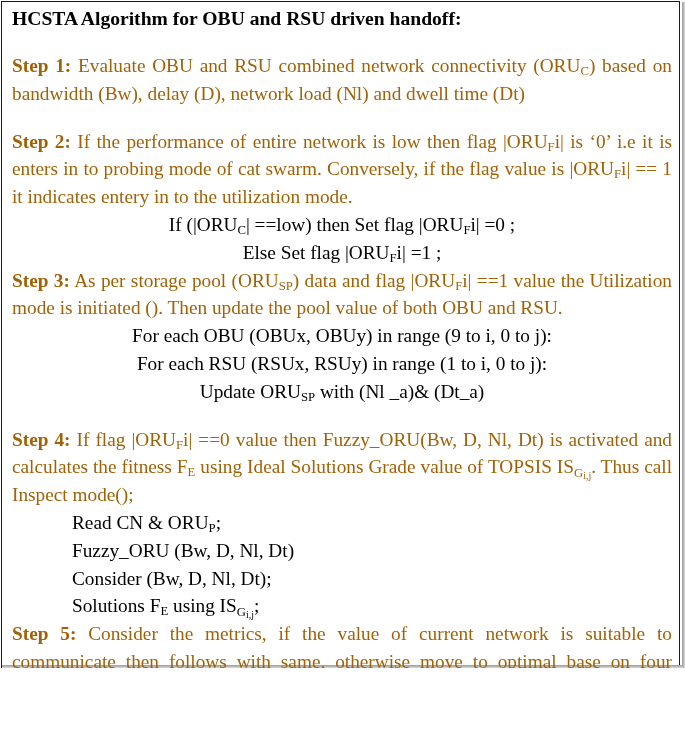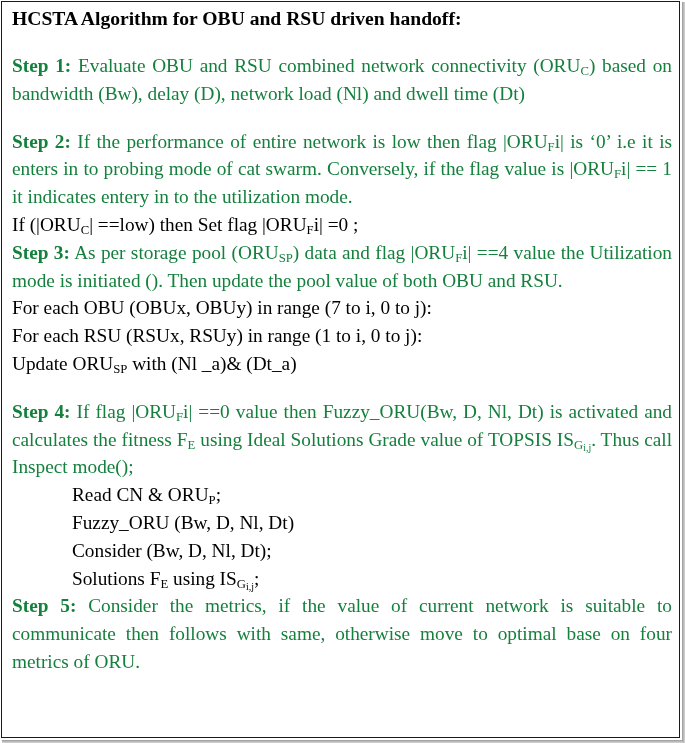--- a/index.html
+++ b/index.html
@@ -3,21 +3,21 @@
 <meta charset="utf-8">
 <style>
   html, body {
     margin: 0;
     padding: 0;
     background: #ffffff;
   }
   #figure {
     position: relative;
     width: 685px;
-    height: 743px;
+    height: 668px;
     background: #ffffff;
     box-sizing: border-box;
     overflow: hidden;
     font-family: "Liberation Serif", "DejaVu Serif", serif;
   }
   .frame {
     position: absolute;
     left: 1px;
     top: 1px;
     width: 679px;
@@ -54,39 +54,39 @@
     line-height: 27.8px;
     letter-spacing: 0px;
     white-space: nowrap;
     color: #000;
   }
   .para {
     font-size: 19.3px;
     line-height: 27.8px;
     text-align: justify;
     text-justify: inter-word;
-    color: #15803d;
+    color: #a16207;
   }
   .bold { font-weight: bold; }
   .title {
     font-size: 19.6px;
     font-weight: bold;
     line-height: 27px;
   }
   sub {
     font-size: 0.66em;
     vertical-align: -0.26em;
     line-height: 0;
   }
   sub sub {
     font-size: 0.78em;
     vertical-align: -0.25em;
     margin-top: 21px;
   }
-  .center { }
+  .center { text-align: center; }
   .spacer-20 { height: 20px; }
   .indent-60 { padding-left: 60px; }
 </style>
 </head>
 <body>
 
 <div id="figure">
   <div class="frame"></div>
   <div class="shadow-right"></div>
   <div class="shadow-bottom"></div>
@@ -98,24 +98,25 @@
     <div class="spacer-20"></div>
 
     <div class="para"><span class="bold">Step 1:</span><span> Evaluate OBU and RSU combined network connectivity (ORU</span><sub>C</sub><span>) based on bandwidth (Bw), delay (D), network load (Nl) and dwell time (Dt)</span></div>
 
     <div class="spacer-20"></div>
 
     <div class="para"><span class="bold">Step 2:</span><span> If the performance of entire network is low then flag |ORU</span><sub>F</sub><span>i| is ‘0’ i.e it is enters in to probing mode of cat swarm. Conversely, if the flag value is |ORU</span><sub>F</sub><span>i| == 1 it indicates entery in to the utilization mode.</span></div>
 
     <div class="ln center"><span>If (|ORU</span><sub>C</sub><span>| ==low) then Set flag |ORU</span><sub>F</sub><span>i| =0 ;</span></div>
 
+    <div class="ln center"><span>Else Set flag |ORU</span><sub>F</sub><span>i| =1 ;</span></div>
 
-    <div class="para"><span class="bold">Step 3:</span><span>  As per storage pool (ORU</span><sub>SP</sub><span>) data and flag |ORU</span><sub>F</sub><span>i| ==4 value the Utilization mode is initiated (). Then update the pool value of both OBU and RSU.</span></div>
+    <div class="para"><span class="bold">Step 3:</span><span>  As per storage pool (ORU</span><sub>SP</sub><span>) data and flag |ORU</span><sub>F</sub><span>i| ==1 value the Utilization mode is initiated (). Then update the pool value of both OBU and RSU.</span></div>
 
-    <div class="ln center"><span>For each OBU (OBUx, OBUy) in range (7 to i, 0 to j):</span><sub></sub><span></span></div>
+    <div class="ln center"><span>For each OBU (OBUx, OBUy) in range (9 to i, 0 to j):</span><sub></sub><span></span></div>
 
 
     <div class="ln center"><span>For each RSU (RSUx, RSUy) in range (1 to i, 0 to j):</span><sub></sub><span></span></div>
 
     <div class="ln center"><span>Update ORU</span><sub>SP</sub><span> with (Nl _a)&amp; (Dt_a)</span></div>
 
     <div class="spacer-20"></div>
 
     <div class="para"><span class="bold">Step 4:</span><span> If flag |ORU</span><sub>F</sub><span>i| ==0 value then Fuzzy_ORU(Bw, D, Nl, Dt) is activated and calculates the fitness F</span><sub>E</sub><span> using Ideal Solutions Grade value of TOPSIS IS</span><sub><span>G</span><sub>i,j</sub></sub><span>. Thus call Inspect mode();</span></div>
 

